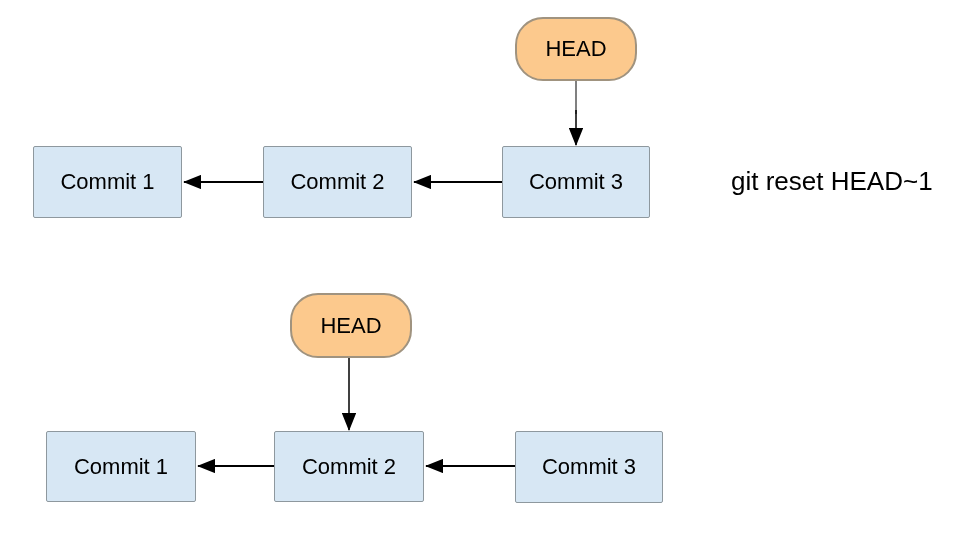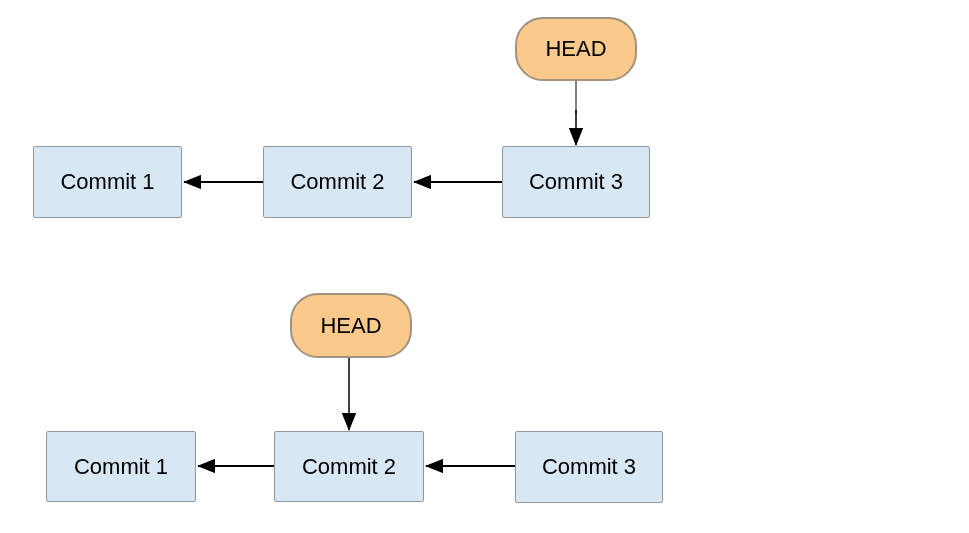--- a/index.html
+++ b/index.html
@@ -85,19 +85,20 @@
 
     <line x1="274" y1="466" x2="198" y2="466" style="stroke: var(--arrow, #000)" stroke-width="2" marker-end="url(#ah)"></line>
     <line x1="515" y1="466" x2="426" y2="466" style="stroke: var(--arrow, #000)" stroke-width="2" marker-end="url(#ah)"></line>
   </svg>
 
   <div class="node head-node t-head">HEAD</div>
   <div class="node commit-node t-c1">Commit 1</div>
   <div class="node commit-node t-c2">Commit 2</div>
   <div class="node commit-node t-c3">Commit 3</div>
 
+  <div class="caption">git reset HEAD~1</div>
 
   <div class="node head-node b-head">HEAD</div>
   <div class="node commit-node b-c1">Commit 1</div>
   <div class="node commit-node b-c2">Commit 2</div>
   <div class="node commit-node b-c3">Commit 3</div>
 
 </div>
 
 </body></html>

